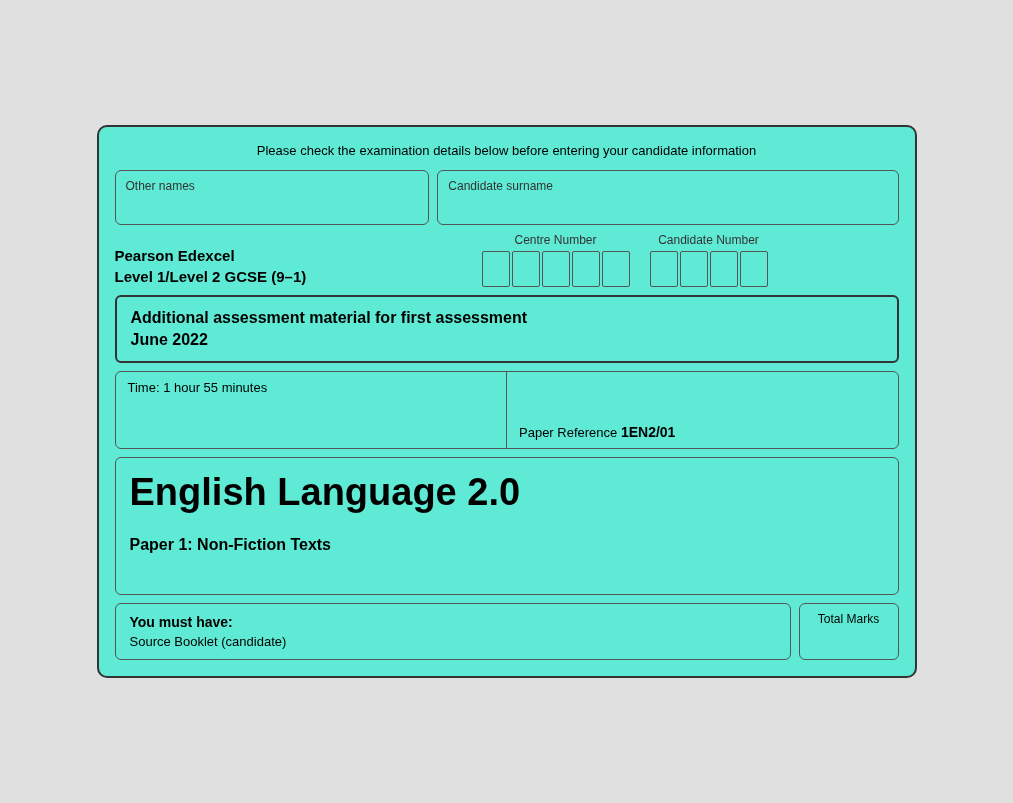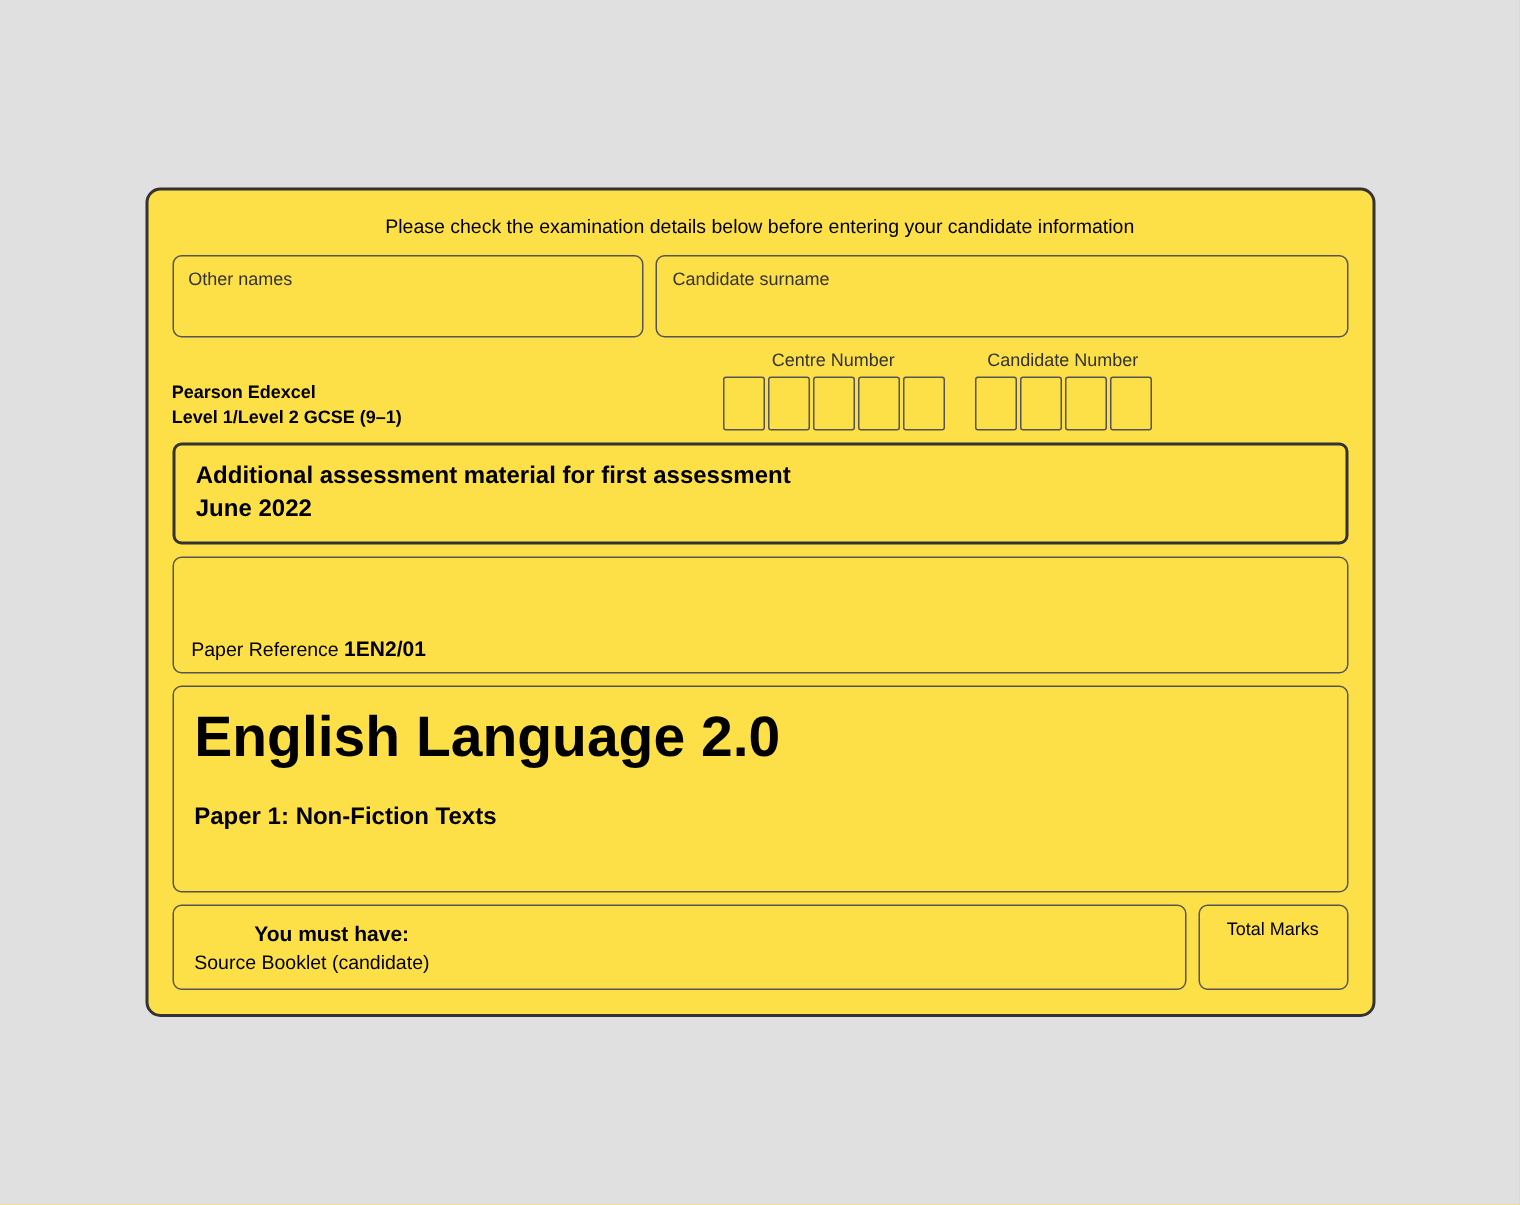--- a/index.html
+++ b/index.html
@@ -11,21 +11,21 @@
     body {
       background: #e0e0e0;
       display: flex;
       justify-content: center;
       align-items: center;
       min-height: 100vh;
       font-family: Arial, Helvetica, sans-serif;
     }
 
     .exam-paper {
-      background: #fde047;
+      background: #5eead4;
       border: 2px solid #333;
       border-radius: 10px;
       width: 820px;
       padding: 16px;
       display: flex;
       flex-direction: column;
       gap: 8px;
     }
 
     .instruction-text {
@@ -72,21 +72,21 @@
       align-items: flex-end;
       gap: 16px;
     }
 
     .pearson-info {
       flex: 0 0 auto;
       width: 220px;
     }
 
     .pearson-info p {
-      font-size: 12px;
+      font-size: 15px;
       font-weight: bold;
       line-height: 1.4;
     }
 
     .number-group {
       display: flex;
       flex-direction: column;
       align-items: center;
     }
 
@@ -188,21 +188,20 @@
       flex: 1;
       border: 1.5px solid #555;
       border-radius: 6px;
       padding: 10px 14px;
     }
 
     .must-have-title {
       font-size: 14px;
       font-weight: bold;
       margin-bottom: 4px;
-      margin-left: 40px;
     }
 
     .must-have-content {
       font-size: 13px;
     }
 
     .total-marks-box {
       width: 100px;
       border: 1.5px solid #555;
       border-radius: 6px;
@@ -261,20 +260,23 @@
       </div>
     </div>
   </div>
 
   <div class="assessment-box">
     <p>Additional assessment material for first assessment</p>
     <p>June 2022</p>
   </div>
 
   <div class="time-reference-row">
+    <div class="time-box">
+      <span>Time: 1 hour 55 minutes</span>
+    </div>
     <div class="reference-box">
       <span>Paper Reference </span><strong>1EN2/01</strong>
     </div>
   </div>
 
   <div class="subject-box">
     <div class="subject-title">English Language 2.0</div>
     <div class="subject-subtitle">Paper 1: Non-Fiction Texts</div>
   </div>
 

